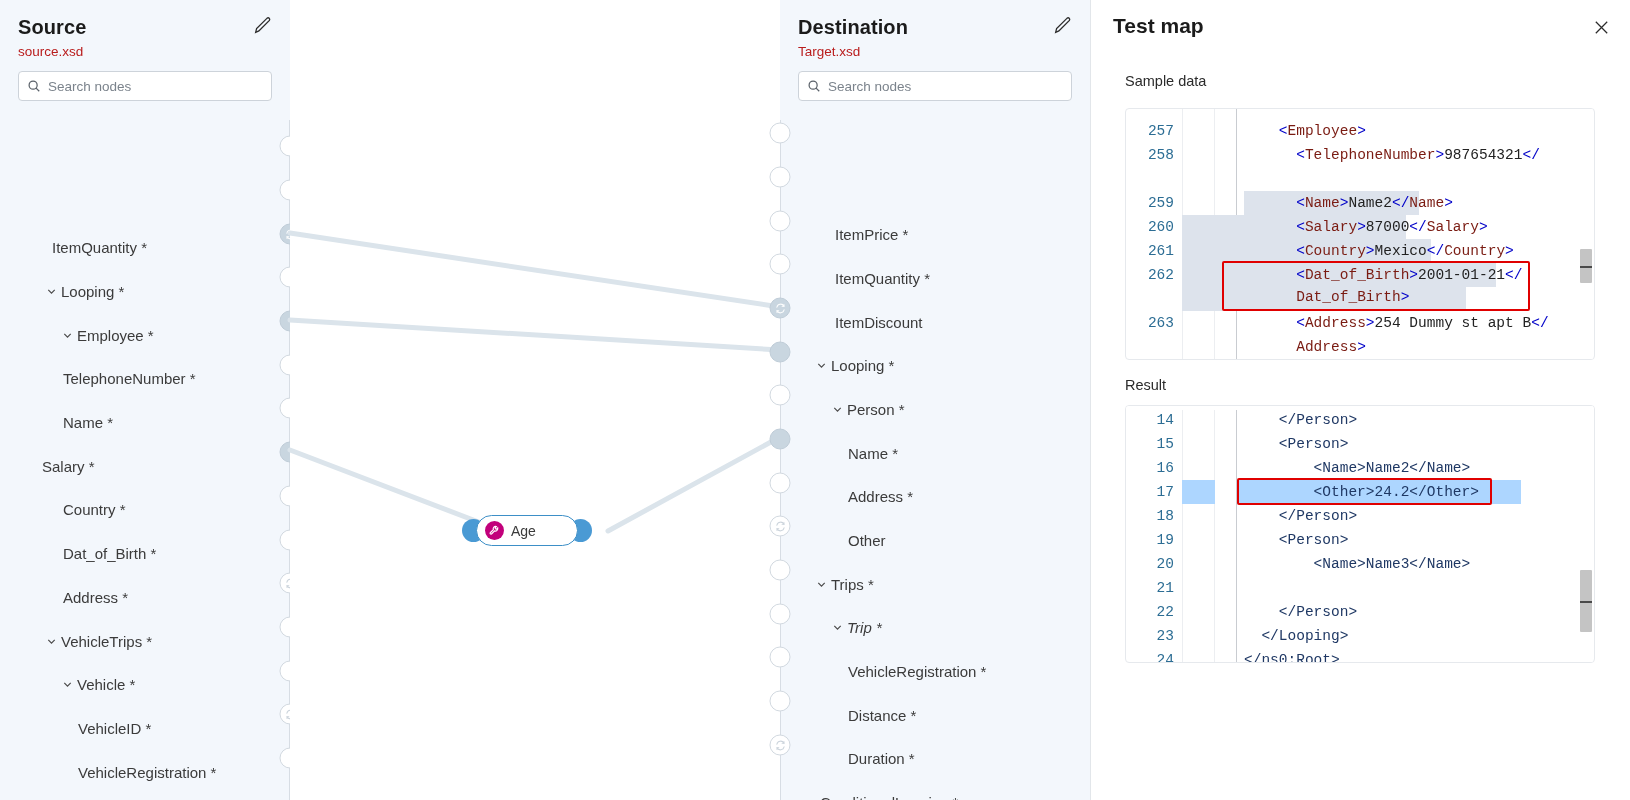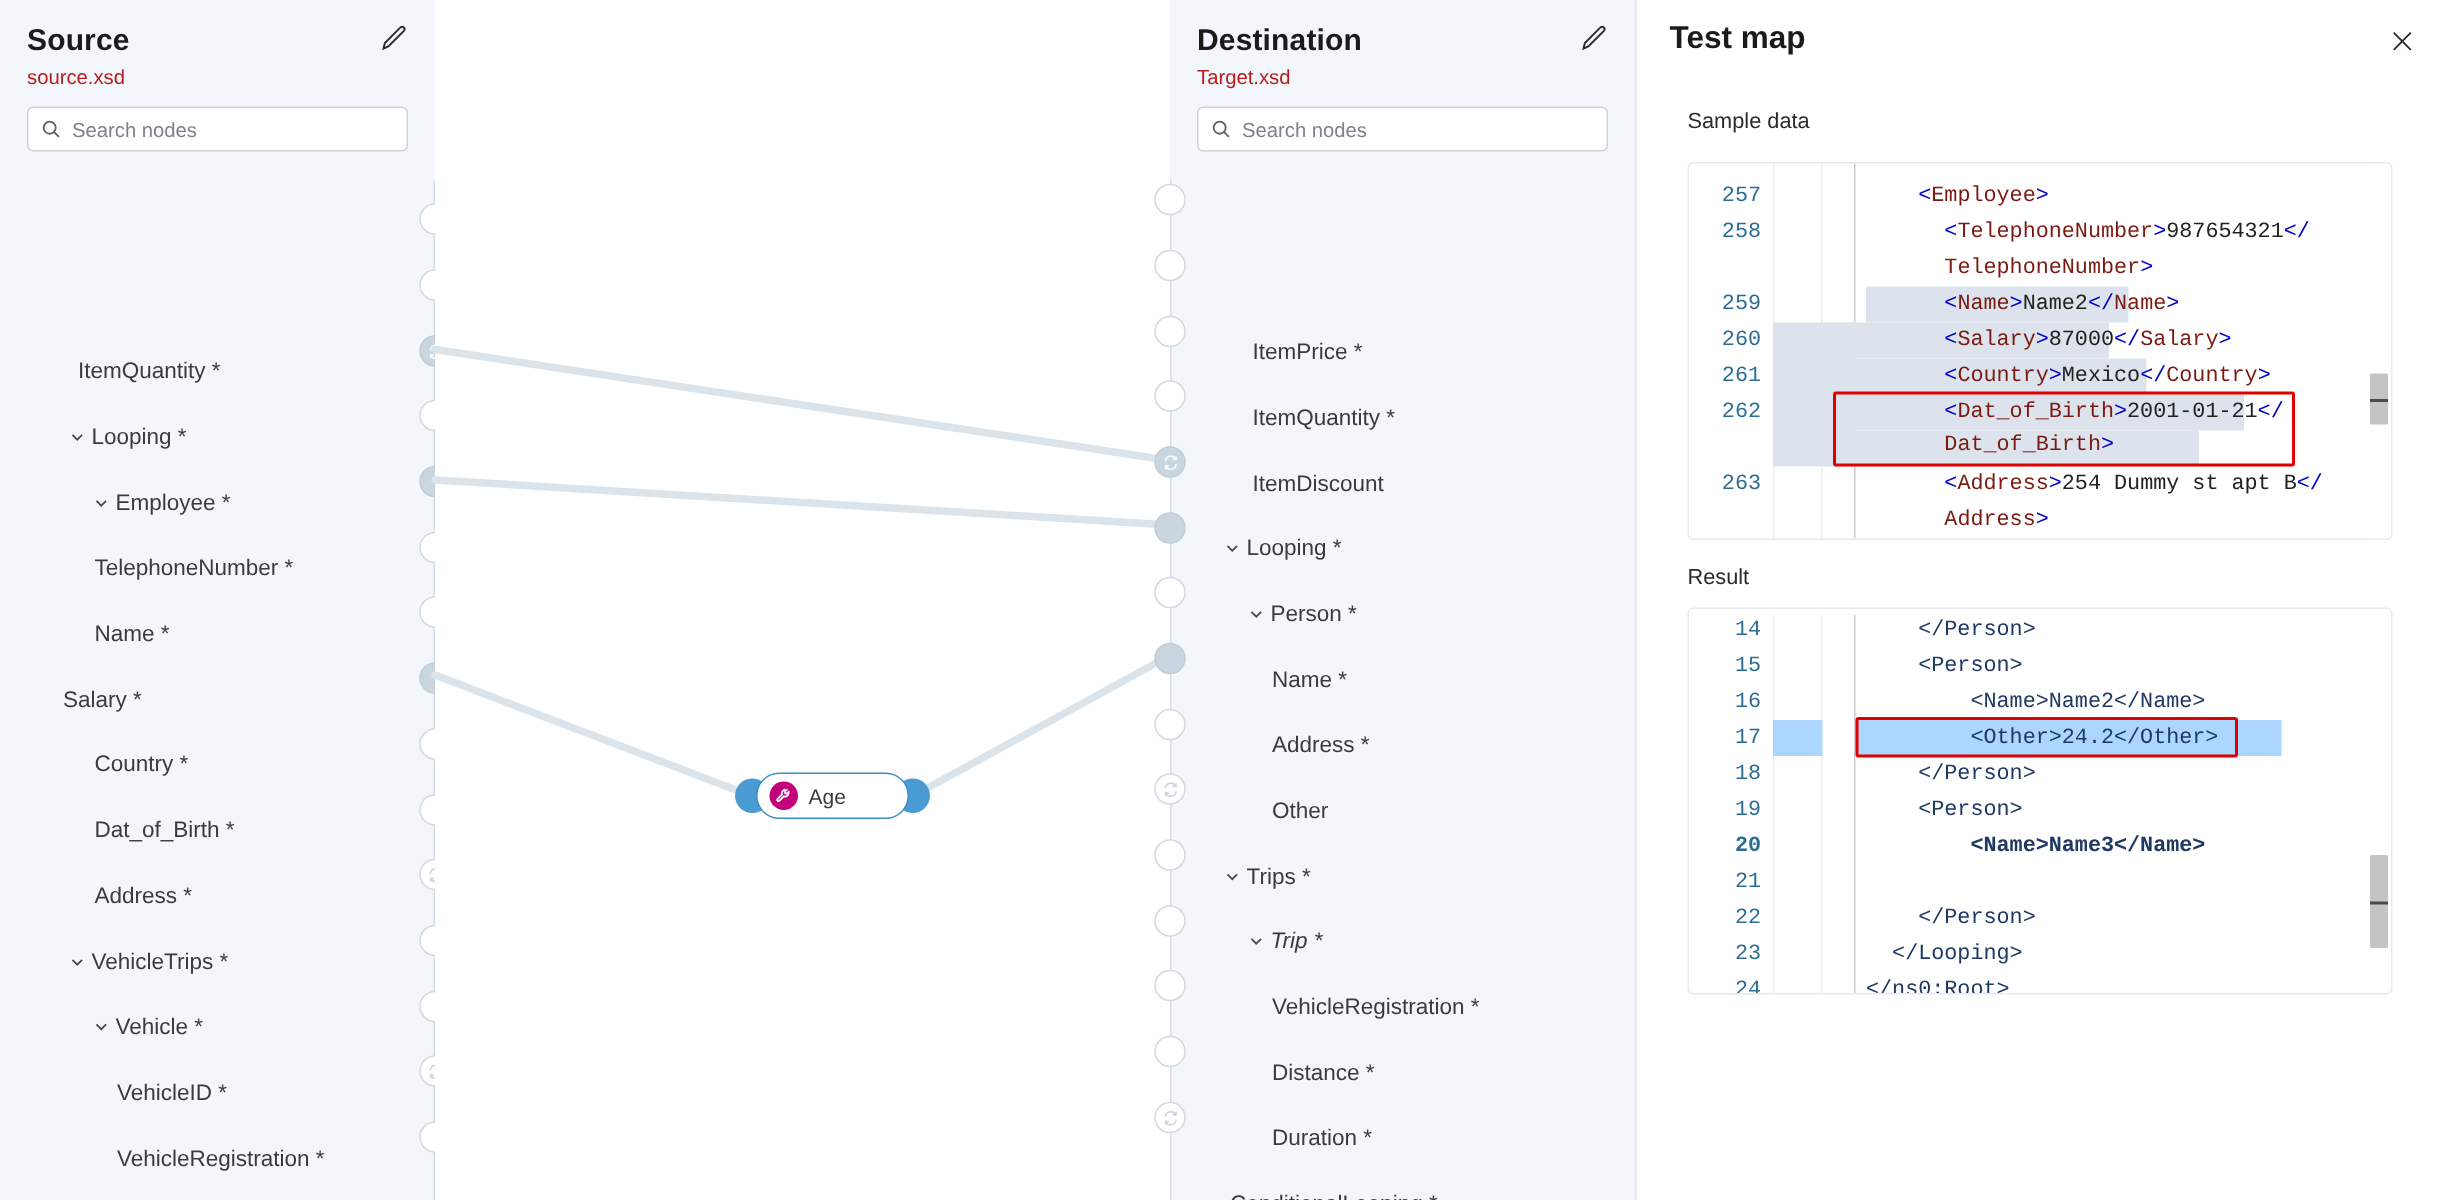--- a/index.html
+++ b/index.html
@@ -72,21 +72,21 @@
   .handle .loop { width: 12px; height: 12px; color: #fff; opacity: .95; }
   .handle:not(.filled) .loop { color: #c9d2da; }
   .handle .loop svg { display: block; }
 
   
   #canvas { position: absolute; left: 290px; top: 0; width: 490px; height: 800px; background: #fff; }
   #edges  { position: absolute; left: 0; top: 0; width: 1630px; height: 800px; pointer-events: none; }
 
   
   #age-node {
-    position: absolute; left: 490px; top: 515px;
+    position: absolute; left: 462px; top: 515px;
     width: 130px; height: 31px;
   }
   #age-node .dot {
     position: absolute; top: 4px; width: 23px; height: 23px; border-radius: 50%;
     background: #4a9ad4;
   }
   #age-node .dot.l { left: 0; }
   #age-node .dot.r { right: 0; }
   #age-node .pill {
     position: absolute; left: 14px; top: 0; width: 102px; height: 31px;
@@ -522,24 +522,20 @@
           <div class="hl-block" style="top: 178px; left: 90px; width: 250px; height: 24px;"></div>
           <div class="hl-block" style="top: 106px; left: 56px; width: 55px; height: 96px;"></div>
           <div class="cline" style="top: 10px;">
             <div class="lnum">257</div>
             <div class="ctext">&nbsp;&nbsp;&nbsp;&nbsp;<span class="tg">&lt;</span><span class="el">Employee</span><span class="tg">&gt;</span></div>
           </div>
           <div class="cline" style="top: 34px;">
             <div class="lnum">258</div>
             <div class="ctext">&nbsp;&nbsp;&nbsp;&nbsp;&nbsp;&nbsp;<span class="tg">&lt;</span><span class="el">TelephoneNumber</span><span class="tg">&gt;</span><span class="vl">987654321</span><span class="tg">&lt;/</span></div>
           </div>
-          <div class="cline" style="top: 58px;">
-            <div class="lnum"></div>
-            <div class="ctext">&nbsp;&nbsp;&nbsp;&nbsp;&nbsp;&nbsp;<span class="el">TelephoneNumber</span><span class="tg">&gt;</span></div>
-          </div>
           <div class="cline" style="top: 82px;">
             <div class="lnum">259</div>
             <div class="ctext">&nbsp;&nbsp;&nbsp;&nbsp;&nbsp;&nbsp;<span class="tg">&lt;</span><span class="el">Name</span><span class="tg">&gt;</span><span class="vl">Name2</span><span class="tg">&lt;/</span><span class="el">Name</span><span class="tg">&gt;</span></div>
           </div>
           <div class="cline" style="top: 106px;">
             <div class="lnum">260</div>
             <div class="ctext">&nbsp;&nbsp;&nbsp;&nbsp;&nbsp;&nbsp;<span class="tg">&lt;</span><span class="el">Salary</span><span class="tg">&gt;</span><span class="vl">87000</span><span class="tg">&lt;/</span><span class="el">Salary</span><span class="tg">&gt;</span></div>
           </div>
           <div class="cline" style="top: 130px;">
             <div class="lnum">261</div>
@@ -596,21 +592,21 @@
             <div class="ctext rs">        &lt;Other&gt;24.2&lt;/Other&gt;</div>
           </div>
           <div class="cline" style="top: 98px;">
             <div class="lnum">18</div>
             <div class="ctext rs">    &lt;/Person&gt;</div>
           </div>
           <div class="cline" style="top: 122px;">
             <div class="lnum">19</div>
             <div class="ctext rs">    &lt;Person&gt;</div>
           </div>
-          <div class="cline" style="top: 146px; font-weight: bold;">
+          <div class="cline" style="top: 146px;">
             <div class="lnum">20</div>
             <div class="ctext rs">        &lt;Name&gt;Name3&lt;/Name&gt;</div>
           </div>
           <div class="cline" style="top: 170px;">
             <div class="lnum">21</div>
           </div>
           <div class="cline" style="top: 194px;">
             <div class="lnum">22</div>
             <div class="ctext rs">    &lt;/Person&gt;</div>
           </div>

